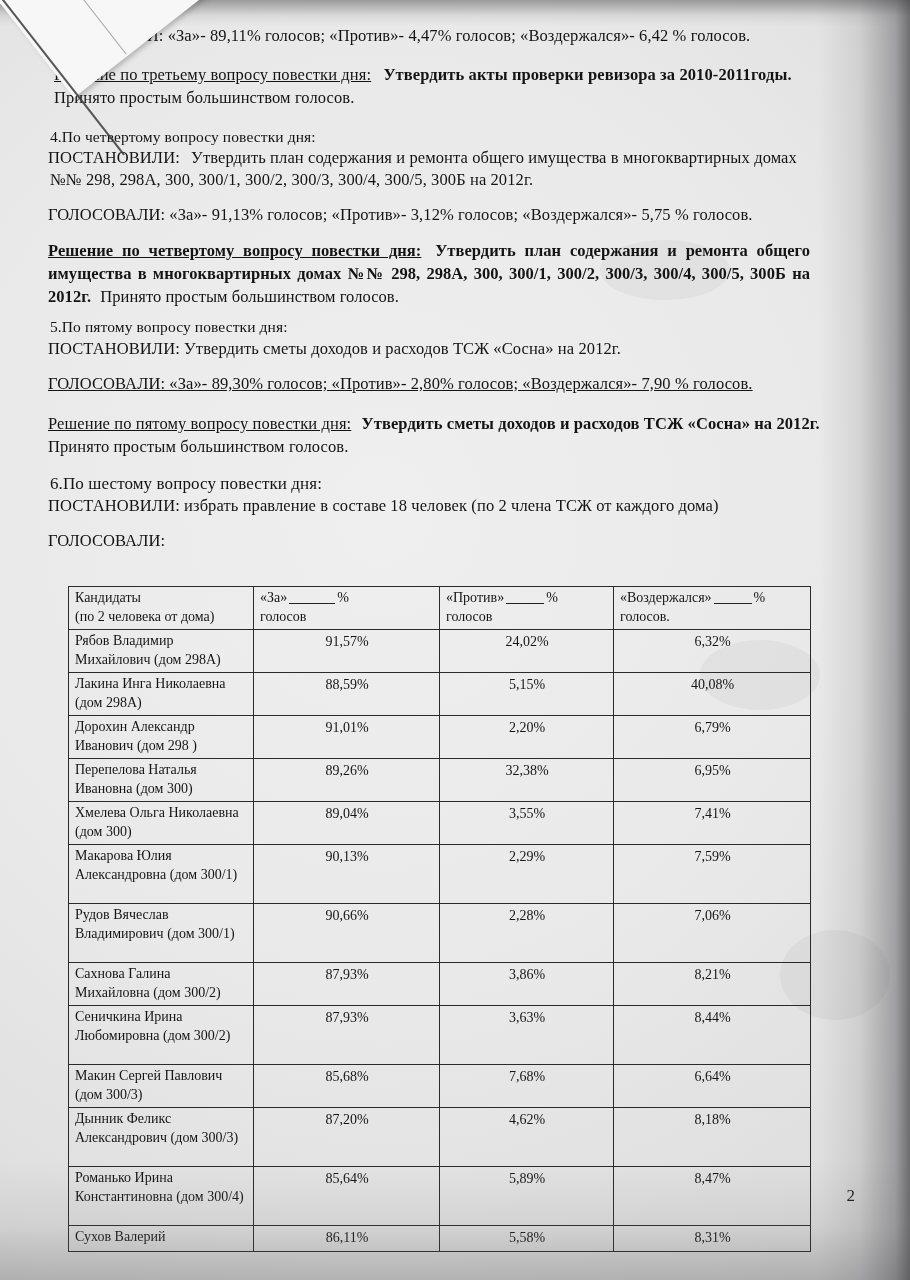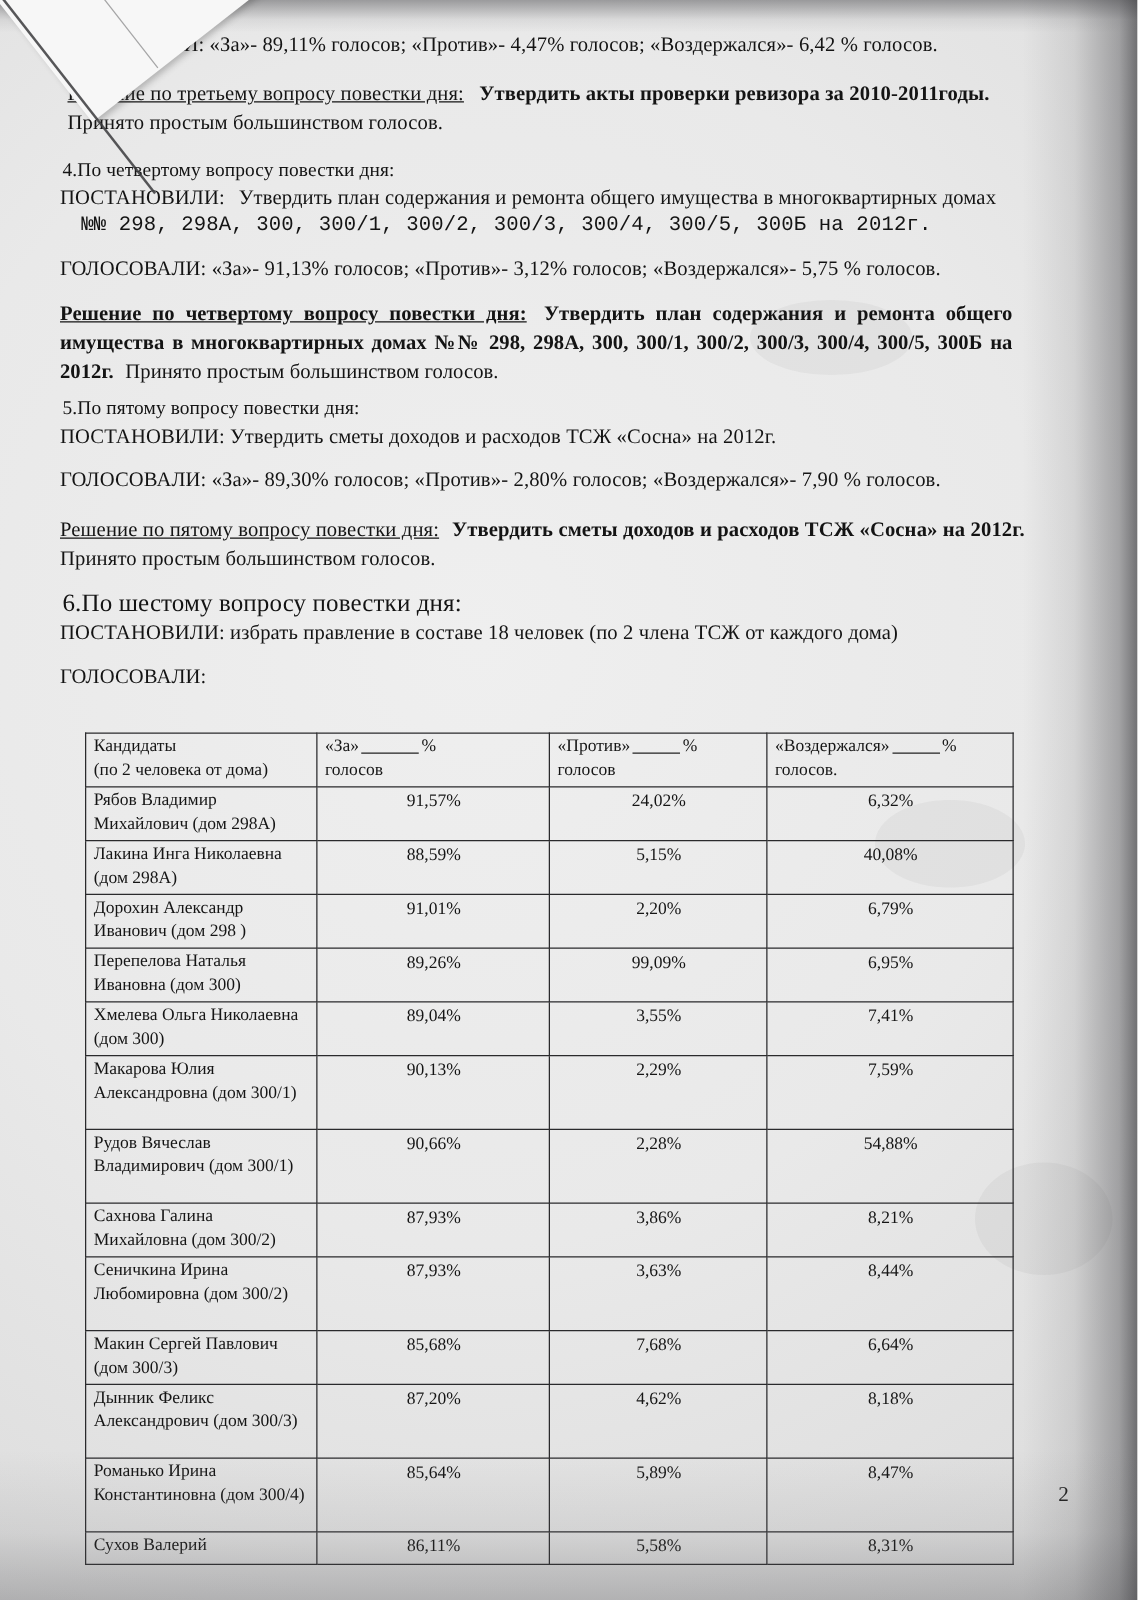--- a/index.html
+++ b/index.html
@@ -173,42 +173,42 @@
       <span class="b" style="margin-left:8px;">Утвердить акты проверки ревизора за 2010-2011годы.</span>
     </div>
     <div class="line" style="left:54px; top:87px;">Принято простым большинством голосов.</div>
 
     <div class="line" style="left:50px; top:126px; font-size:15.5px;">4.По четвертому вопросу повестки дня:</div>
 
     <div class="line" style="left:48px; top:147px;">
       <span>ПОСТАНОВИЛИ:</span>
       <span style="margin-left:7px;">Утвердить план содержания и ремонта общего имущества в многоквартирных домах</span>
     </div>
-    <div class="line" style="left:65px; top:169px;font-family:Liberation Mono, monospace;">№№ 298, 298А, 300, 300/1, 300/2, 300/3, 300/4, 300/5, 300Б на 2012г.</div>
+    <div class="line" style="left:50px; top:169px;">№№ 298, 298А, 300, 300/1, 300/2, 300/3, 300/4, 300/5, 300Б на 2012г.</div>
 
     <div class="line" style="left:48px; top:204px;">ГОЛОСОВАЛИ: «За»- 91,13% голосов; «Против»- 3,12% голосов; «Воздержался»- 5,75 % голосов.</div>
 
     <div class="blk just" style="left:48px; top:239px; width:762px;">
       <span class="u b">Решение по четвертому вопросу повестки дня:</span>
       <span class="b" style="margin-left:5px;">Утвердить план содержания и ремонта общего имущества в многоквартирных домах №№ 298, 298А, 300, 300/1, 300/2, 300/3, 300/4, 300/5, 300Б на 2012г.</span>
       <span style="margin-left:5px;">Принято простым большинством голосов.</span>
     </div>
 
     <div class="line" style="left:50px; top:316px; font-size:15.5px;">5.По пятому вопросу повестки дня:</div>
     <div class="line" style="left:48px; top:338px;">ПОСТАНОВИЛИ: Утвердить сметы доходов и расходов ТСЖ «Сосна» на 2012г.</div>
 
-    <div class="line" style="left:48px; top:373px;">ГОЛОСОВАЛИ: «За»- 89,30% голосов; «Против»- 2,80% голосов; «Воздержался»- 7,90 % голосов.</div>
+    <div class="line" style="left:48px; top:373px;text-decoration:underline;">ГОЛОСОВАЛИ: «За»- 89,30% голосов; «Против»- 2,80% голосов; «Воздержался»- 7,90 % голосов.</div>
 
     <div class="line" style="left:48px; top:413px;">
       <span class="u">Решение по пятому вопросу повестки дня:</span>
       <span class="b" style="margin-left:6px;">Утвердить сметы доходов и расходов ТСЖ «Сосна» на 2012г.</span>
     </div>
     <div class="line" style="left:48px; top:436px;">Принято простым большинством голосов.</div>
 
-    <div class="line" style="left:50px; top:473px; font-size:20px;">6.По шестому вопросу повестки дня:</div>
+    <div class="line" style="left:50px; top:473px; font-size:17px;">6.По шестому вопросу повестки дня:</div>
     <div class="line" style="left:48px; top:495px;">ПОСТАНОВИЛИ: избрать правление в составе 18 человек (по 2 члена ТСЖ от каждого дома)</div>
     <div class="line" style="left:48px; top:530px;">ГОЛОСОВАЛИ:</div>
 
     <table class="votes-table">
       <colgroup>
         <col class="c-name">
           <col class="c-for">
           <col class="c-ag">
           <col class="c-abs">
       </colgroup>
@@ -247,40 +247,40 @@
           </tr>
           <tr class="r2">
             <td>Дорохин Александр Иванович (дом 298 )</td>
             <td class="num">91,01%</td>
             <td class="num">2,20%</td>
             <td class="num">6,79%</td>
           </tr>
           <tr class="r2">
             <td>Перепелова Наталья Ивановна (дом 300)</td>
             <td class="num">89,26%</td>
-            <td class="num">99,09%</td>
+            <td class="num">32,38%</td>
             <td class="num">6,95%</td>
           </tr>
           <tr class="r2">
             <td>Хмелева Ольга Николаевна (дом 300)</td>
             <td class="num">89,04%</td>
             <td class="num">3,55%</td>
             <td class="num">7,41%</td>
           </tr>
           <tr class="r3">
             <td>Макарова Юлия Александровна (дом 300/1)</td>
             <td class="num">90,13%</td>
             <td class="num">2,29%</td>
             <td class="num">7,59%</td>
           </tr>
           <tr class="r3">
             <td>Рудов Вячеслав Владимирович (дом 300/1)</td>
             <td class="num">90,66%</td>
             <td class="num">2,28%</td>
-            <td class="num">54,88%</td>
+            <td class="num">7,06%</td>
           </tr>
           <tr class="r2">
             <td>Сахнова Галина Михайловна (дом 300/2)</td>
             <td class="num">87,93%</td>
             <td class="num">3,86%</td>
             <td class="num">8,21%</td>
           </tr>
           <tr class="r3">
             <td>Сеничкина Ирина Любомировна (дом 300/2)</td>
             <td class="num">87,93%</td>

